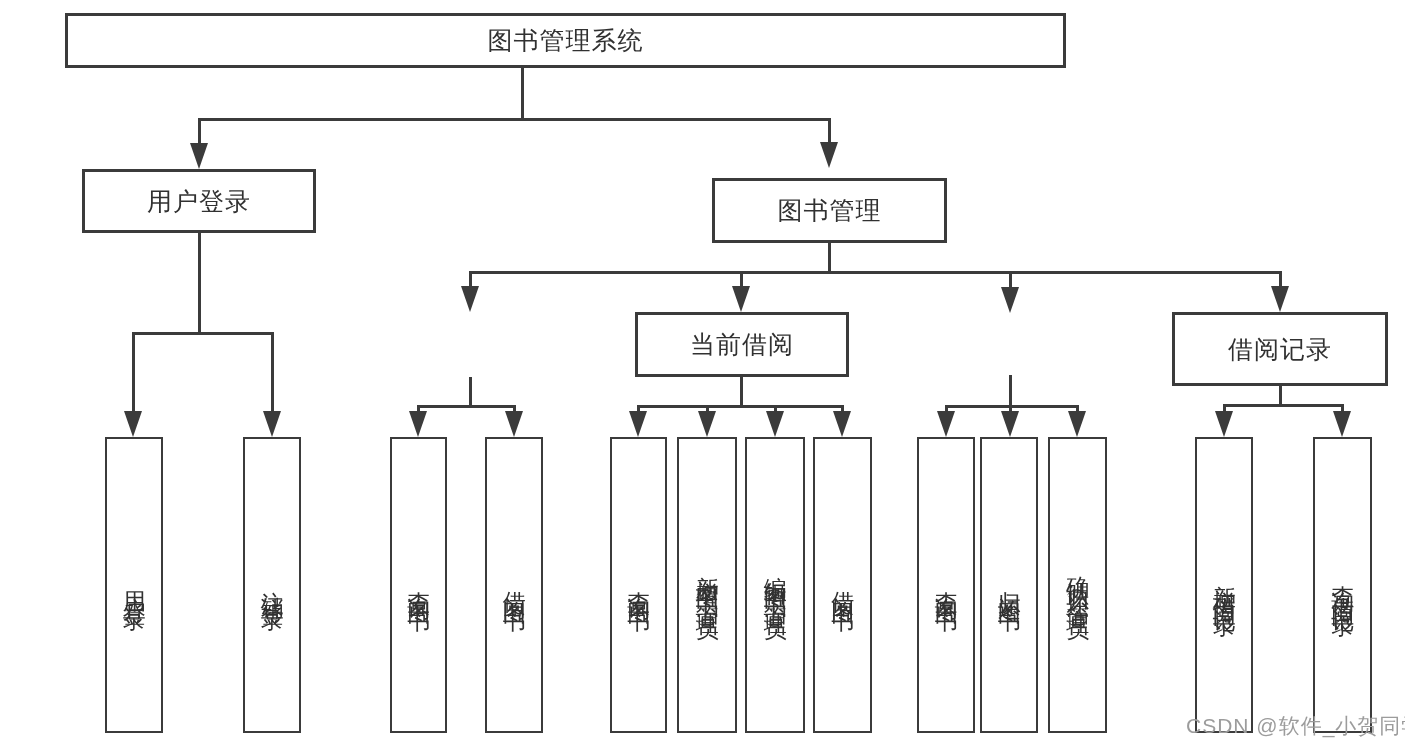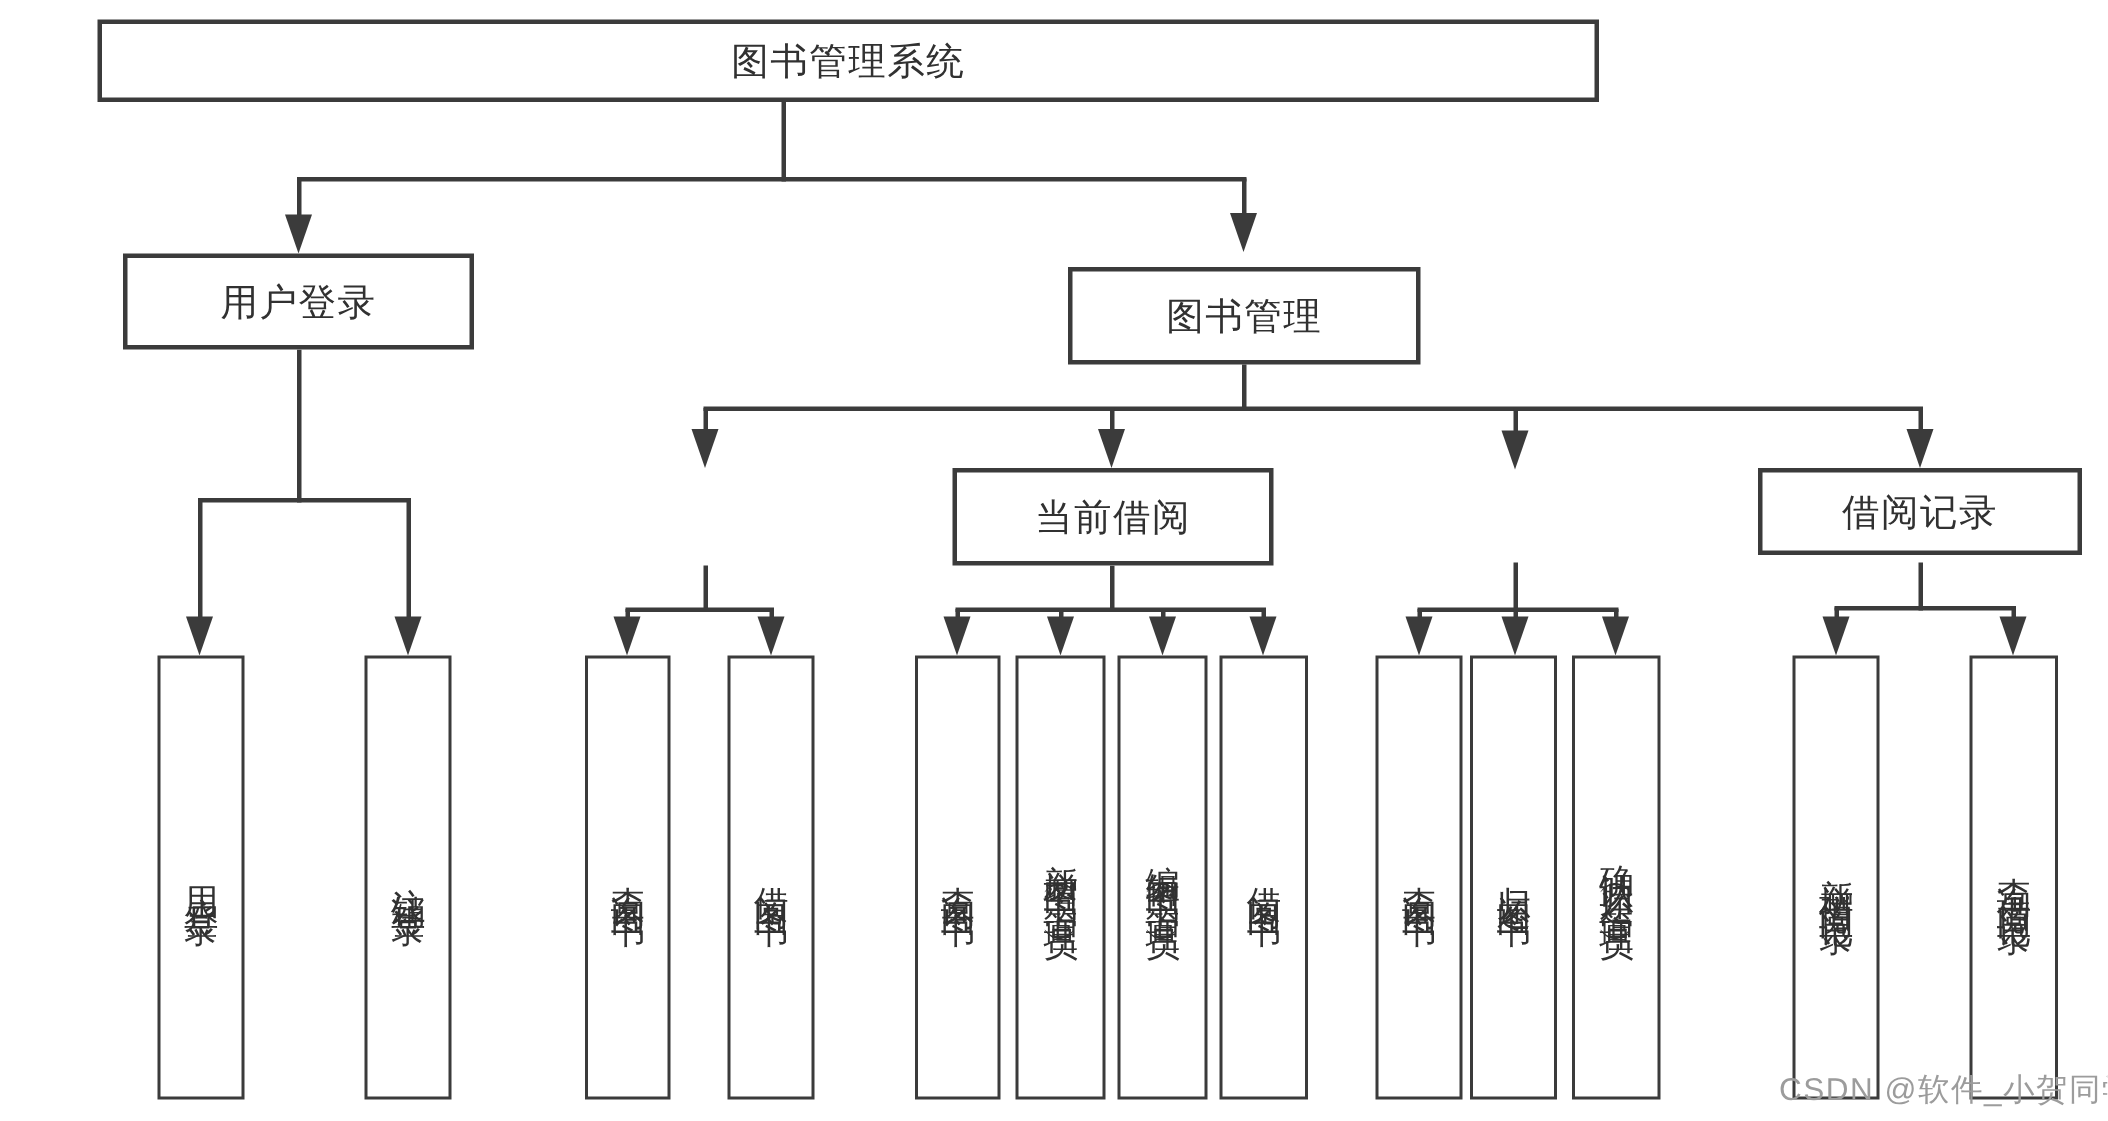--- a/index.html
+++ b/index.html
@@ -76,21 +76,21 @@
   <div class="box h" style="left:82px; top:169px; width:234px; height:64px;">
     <span>用户登录</span>
   </div>
   <div class="box h" style="left:712px; top:178px; width:235px; height:65px;align-items:center;">
     <span>图书管理</span>
   </div>
 
   <div class="box h" style="left:635px; top:312px; width:214px; height:65px;">
     <span>当前借阅</span>
   </div>
-  <div class="box h" style="left:1172px; top:312px; width:216px; height:58px;">
+  <div class="box h" style="left:1172px; top:312px; width:216px; height:74px;">
     <span>借阅记录</span>
   </div>
 
   <div class="box v" style="left:105px; top:437px; width:58px; height:296px;">
     <span>用户登录</span>
   </div>
   <div class="box v" style="left:243px; top:437px; width:58px; height:296px;">
     <span>注销登录</span>
   </div>
 

